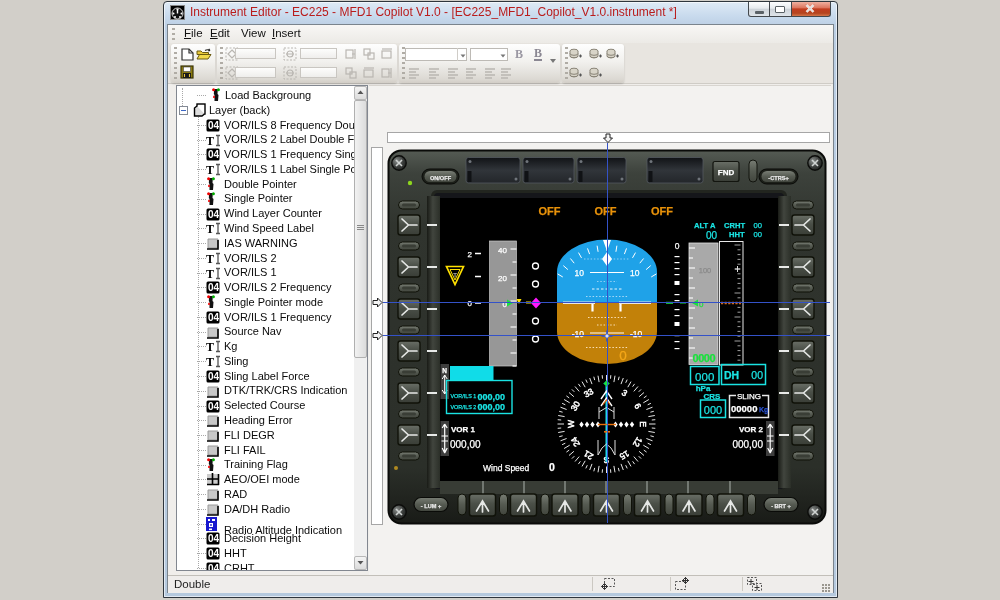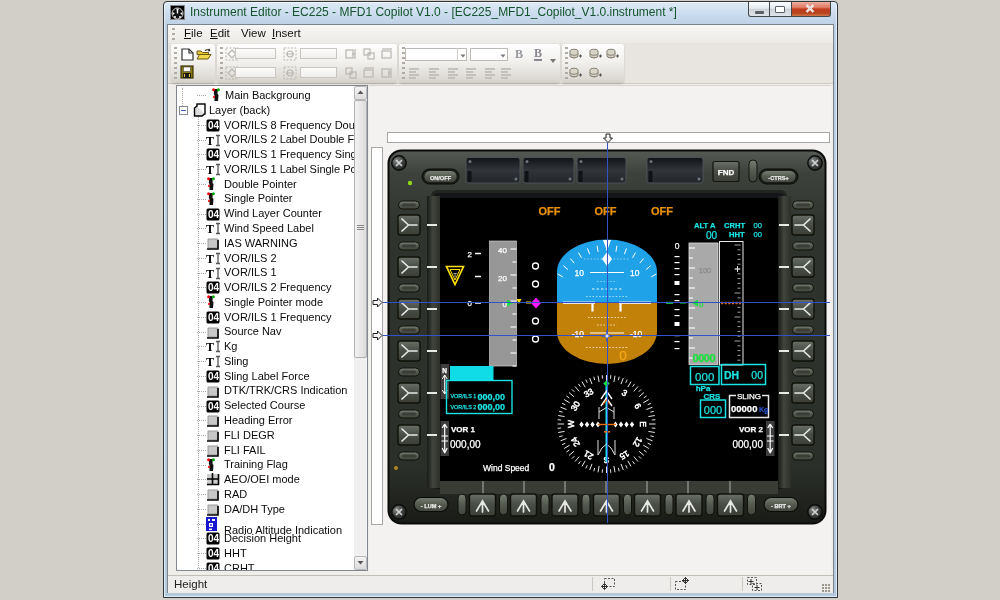--- a/index.html
+++ b/index.html
@@ -36,21 +36,21 @@
 <svg width="13" height="13" viewBox="0 0 13 13">
       <circle cx="6.5" cy="6.5" r="5.5" fill="#111" stroke="#ddd" stroke-width="1"></circle>
       <path d="M6.5 2 L6.5 6.5" stroke="#fff" stroke-width="1.4"></path>
       <circle cx="6.5" cy="2.5" r="1" fill="#fff"></circle>
       <circle cx="2.5" cy="6.5" r="1" fill="#fff"></circle>
       <circle cx="10.5" cy="6.5" r="1" fill="#fff"></circle>
       <circle cx="4" cy="10" r="1" fill="#fff"></circle>
       <circle cx="9" cy="10" r="1" fill="#fff"></circle>
     </svg>
 </div>
-<div class="abs" style="left:190px;top:5px;font-size:12px;color:#14532d;white-space:nowrap">Instrument Editor - EC225 - MFD1 Copilot V1.0 - [EC225_MFD1_Copilot_V1.0.instrument *]</div>
+<div class="abs" style="left:190px;top:5px;font-size:12px;color:#b91c1c;white-space:nowrap">Instrument Editor - EC225 - MFD1 Copilot V1.0 - [EC225_MFD1_Copilot_V1.0.instrument *]</div>
 
 <div class="cap" style="left:748px;width:22px;border-radius:0 0 0 3px;background:linear-gradient(180deg,#fdfeff 0%,#e6eaee 45%,#ccd2d8 50%,#dfe4e9 100%)">
   <div class="abs" style="left:6px;top:9px;width:9px;height:3px;background:#5a6166;border-radius:1px"></div>
 </div>
 <div class="cap" style="left:770px;width:22px;border-left:none;background:linear-gradient(180deg,#fdfeff 0%,#e6eaee 45%,#ccd2d8 50%,#dfe4e9 100%)">
   <div class="abs" style="left:5px;top:4px;width:10px;height:7px;border:1.5px solid #5a6166;border-radius:1px;background:#fff"></div>
 </div>
 <div class="cap" style="left:792px;width:39px;border-left:none;border-radius:0 0 3px 0;background:linear-gradient(180deg,#f0b0a0 0%,#dd7760 40%,#c23d20 50%,#b5451f 80%,#d4764a 100%)">
   <svg width="37" height="13" viewBox="0 0 37 13" style="position:absolute;left:0;top:0">
       <path d="M14.5 3 L21.5 10 M21.5 3 L14.5 10" stroke="#fff" stroke-width="2.4"></path>
@@ -205,21 +205,21 @@
 <div style="position:absolute;left:177px;top:86px;width:177px;height:484px;overflow:hidden">
 <div class="vdot" style="left:5px;top:2px;height:22px"></div>
 <div class="vdot" style="left:21px;top:24px;height:458px"></div>
 <div class="hdot" style="left:20px;top:9.3px;width:9px"></div>
 <div class="ticon" style="left:34px;top:2.3px"><svg width="10" height="14" viewBox="0 0 10 14">
         <path d="M3.2 1 L6.8 1 L6.5 6 L7.5 7 L7 13 L3.5 13 L3.5 7 L2.8 6 Z" fill="#111"></path>
         <circle cx="2.6" cy="1.8" r="1.5" fill="#e00"></circle>
         <circle cx="7.4" cy="1.8" r="1.5" fill="#0a0"></circle>
         <rect x="2.2" y="7.8" width="1.6" height="2.2" fill="#e00"></rect>
       </svg></div>
-<div class="tlabel" style="left:48px;top:2.0px">Main Backgroung</div>
+<div class="tlabel" style="left:48px;top:2.0px">Load Backgroung</div>
 <div class="exp" style="left:2px;top:19.6px">
       <span></span>
     </div>
 <div class="ticon" style="left:16px;top:17.1px"><svg width="14" height="14" viewBox="0 0 14 14">
         <rect x="4" y="1" width="8" height="10" fill="#fff" stroke="#000" stroke-width="1.4"></rect>
         <path d="M4 3 L1.5 5 L1.5 13 L9 13 L11.5 11" fill="#ddd" stroke="#000" stroke-width="1.4"></path>
       </svg></div>
 <div class="tlabel" style="left:32px;top:16.8px">Layer (back)</div>
 <div class="hdot" style="left:20px;top:38.8px;width:9px"></div>
 <div class="ticon" style="left:29px;top:31.8px"><svg width="14" height="13" viewBox="0 0 14 13">
@@ -384,21 +384,21 @@
 <div class="ticon" style="left:29px;top:401.1px"><svg width="13" height="12" viewBox="0 0 13 12">
         <path d="M2 10 L2 1 L12 1 L12 10 Z" fill="#c8c8c8" stroke="#9a9a9a" stroke-width="1"></path>
         <path d="M12 2 L12 11 L1 11" stroke="#000" stroke-width="1.6" fill="none"></path>
       </svg></div>
 <div class="tlabel" style="left:47px;top:400.8px">RAD</div>
 <div class="hdot" style="left:20px;top:422.9px;width:9px"></div>
 <div class="ticon" style="left:29px;top:415.9px"><svg width="13" height="12" viewBox="0 0 13 12">
         <path d="M2 10 L2 1 L12 1 L12 10 Z" fill="#c8c8c8" stroke="#9a9a9a" stroke-width="1"></path>
         <path d="M12 2 L12 11 L1 11" stroke="#000" stroke-width="1.6" fill="none"></path>
       </svg></div>
-<div class="tlabel" style="left:47px;top:415.6px">DA/DH Type</div>
+<div class="tlabel" style="left:47px;top:415.6px">DA/DH Radio</div>
 <div class="hdot" style="left:20px;top:437.6px;width:9px"></div>
 <div class="ticon" style="left:29px;top:430.6px"><svg width="11" height="14" viewBox="0 0 11 14">
         <rect x="0" y="0" width="11" height="14" fill="#1717cf"></rect>
         <rect x="2" y="2" width="2" height="2" fill="#fff"></rect>
         <rect x="6" y="2" width="3" height="2" fill="#fff"></rect>
         <rect x="3" y="6" width="4" height="4" fill="#fff"></rect>
         <rect x="4.2" y="7.2" width="1.6" height="1.6" fill="#1717cf"></rect>
         <rect x="3" y="11.5" width="3" height="1.6" fill="#fff"></rect>
       </svg></div>
 <div class="tlabel" style="left:47px;top:437px">Radio Altitude Indication</div>
@@ -891,21 +891,21 @@
   </svg>
 <svg class="abs" width="11" height="11" viewBox="0 0 11 11" style="left:372px;top:330px;z-index:31">
     <path d="M1 3.5 L5.5 3.5 L5.5 1 L10 5.5 L5.5 10 L5.5 7.5 L1 7.5 Z" fill="#f2f2f2" stroke="#222" stroke-width="1"></path>
   </svg>
 <svg class="abs" width="14" height="14" viewBox="0 0 14 14" style="left:600px;top:329px;z-index:32">
     <path d="M7 1.5 L7 12.5 M1.5 7 L12.5 7" stroke="#3452c8" stroke-width="1.6"></path>
     <path d="M7 4.5 L9.5 7 L7 9.5 L4.5 7 Z" fill="#dde4f4" stroke="#3452c8" stroke-width="0.8"></path>
   </svg>
 
 <div class="sbar"></div>
-<div class="abs" style="left:174px;top:578px;font-size:11.5px;color:#222">Height</div>
+<div class="abs" style="left:174px;top:578px;font-size:11.5px;color:#222">Double</div>
 <div class="spane" style="left:592px;width:78px"></div>
 <div class="spane" style="left:670px;width:72px"></div>
 <div class="spane" style="left:742px;width:79px"></div>
 <svg class="abs" width="16" height="14" style="left:600px;top:577px">
     <rect x="4.5" y="1.5" width="10" height="8" fill="none" stroke="#555" stroke-dasharray="2 1.5"></rect>
     <path d="M4.5 9.5 m0 0 M4.5 6.5 L4.5 12.5 M1.5 9.5 L7.5 9.5 M4.5 6.5 L3 8 M4.5 6.5 L6 8 M4.5 12.5 L3 11 M4.5 12.5 L6 11 M1.5 9.5 L3 8 M1.5 9.5 L3 11 M7.5 9.5 L6 8 M7.5 9.5 L6 11" stroke="#333" stroke-width="1"></path>
   </svg>
 <svg class="abs" width="16" height="14" style="left:674px;top:577px">
     <rect x="1.5" y="4.5" width="10" height="8" fill="none" stroke="#555" stroke-dasharray="2 1.5"></rect>
     <path d="M11.5 4.5 L11.5 1.5 M11.5 1.5 m0 0 M11.5 -0.5 L11.5 7 M8 3.5 L15 3.5 M11.5 0.5 L10 2 M11.5 0.5 L13 2 M11.5 6.5 L10 5 M11.5 6.5 L13 5 M8.5 3.5 L10 2 M8.5 3.5 L10 5 M14.5 3.5 L13 2 M14.5 3.5 L13 5" stroke="#333" stroke-width="1"></path>

